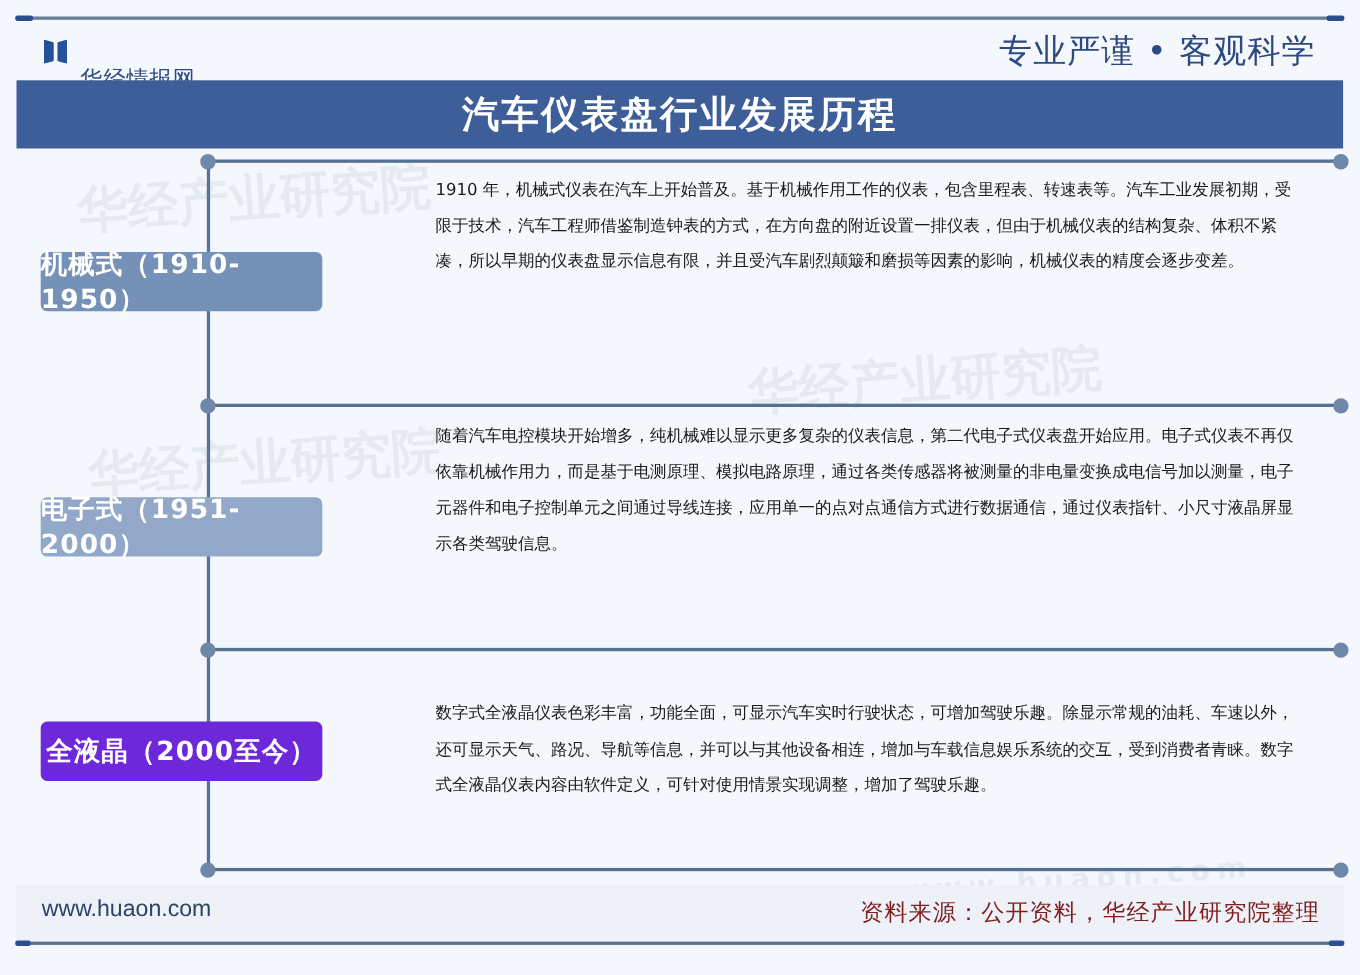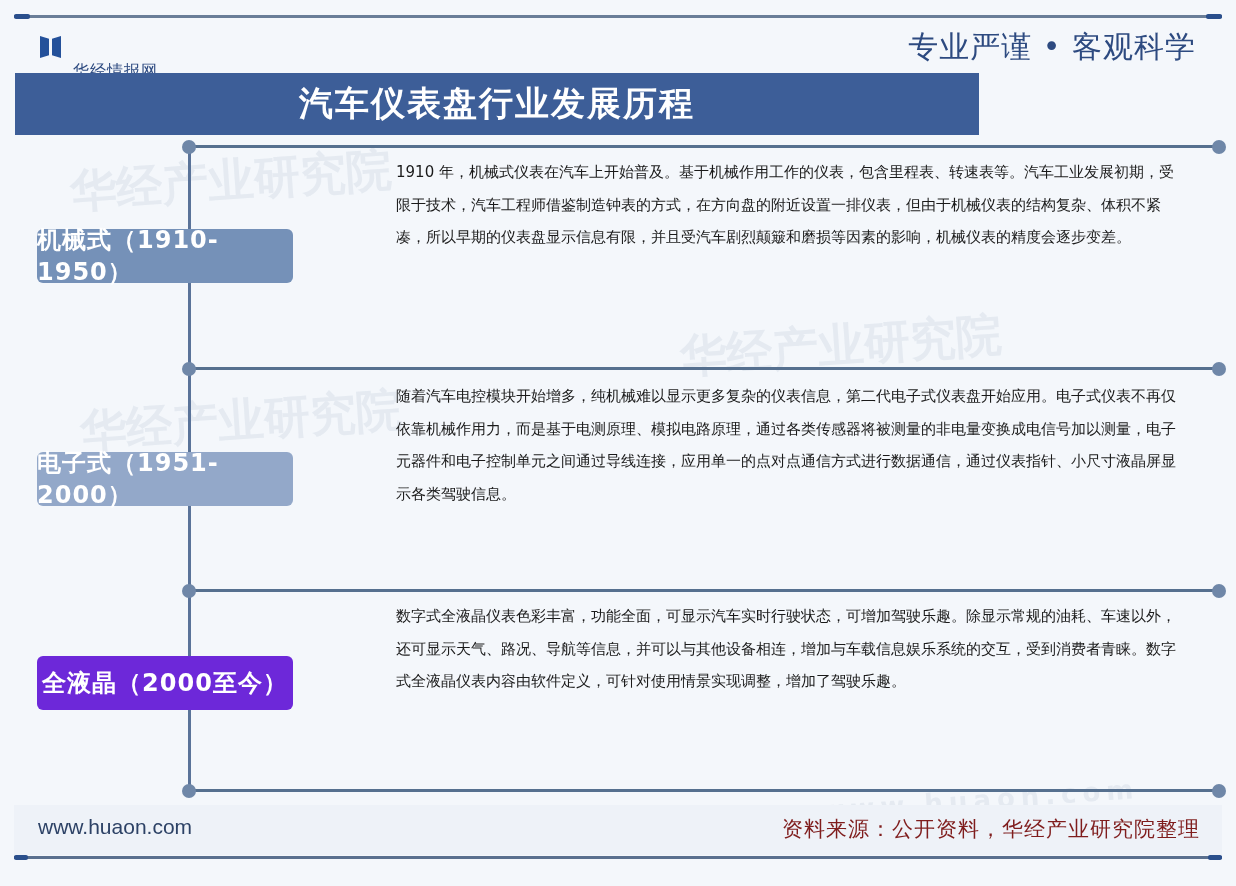--- a/index.html
+++ b/index.html
@@ -10,24 +10,24 @@
     }
     .topline { position: absolute; left: 14px; top: 15px; width: 1208px; height: 3px; background: #6a7e98; }
     .topline .capL { position: absolute; left: 0; top: -1px; width: 16px; height: 5px; background: #2a4f8c; border-radius: 2px; }
     .topline .capR { position: absolute; right: 0; top: -1px; width: 16px; height: 5px; background: #2a4f8c; border-radius: 2px; }
 
     .brand { position: absolute; left: 40px; top: 30px; height: 34px; display: flex; align-items: center; gap: 12px; }
     .brand-logo { display: flex; gap: 3px; align-items: center; }
     .brand-logo span { display: block; width: 9px; height: 22px; background: #24519a; }
     .brand-logo span.l { clip-path: polygon(0 0, 100% 12%, 100% 88%, 0 100%); }
     .brand-logo span.r { clip-path: polygon(0 12%, 100% 0, 100% 100%, 0 88%); }
-    .brand-name { font-size: 16px; color: #2d4a80; letter-spacing: 1px; margin-top: 48px; }
+    .brand-name { font-size: 20px; color: #2d4a80; letter-spacing: 1px; margin-top: 48px; }
     .slogan { position: absolute; right: 40px; top: 30px; font-size: 30px; color: #2d4a80; letter-spacing: 1px; line-height: 34px; }
 
-    .title-bar { position: absolute; left: 15px; top: 73px; width: 964px; height: 62px; background: #3d5e98; display: flex; align-items: center; justify-content: center; }
+    .title-bar { position: absolute; left: 15px; top: 73px; width: 1206px; height: 62px; background: #3d5e98; display: flex; align-items: center; justify-content: center; }
     .title-bar h1 { margin: 0; color: #ffffff; font-size: 34px; font-weight: bold; letter-spacing: 2px; font-family: "DejaVu Serif", "Liberation Serif", serif; }
 
     .watermark { position: absolute; color: rgba(160,175,200,0.18); font-size: 46px; font-weight: bold; transform: rotate(-4deg); pointer-events: none; }
 
     .vline { position: absolute; left: 188px; top: 146px; width: 3px; height: 644px; background: #5a7399; }
     .hline { position: absolute; left: 190px; width: 1035px; height: 3px; background: #56708f; }
     .dot { position: absolute; width: 14px; height: 14px; border-radius: 50%; background: #6f87a8; }
 
     .stage-label {
       position: absolute; left: 37px; width: 256px; height: 54px; border-radius: 6px;
@@ -92,21 +92,21 @@
 <div class="dot" style="left:182px; top:784px;"></div>
 <div class="dot" style="left:1212px; top:784px;"></div>
 
 <div class="stage-label s1" style="top:229px;">机械式（1910-1950）</div>
 <div class="desc" style="top:156px;">1910 年，机械式仪表在汽车上开始普及。基于机械作用工作的仪表，包含里程表、转速表等。汽车工业发展初期，受限于技术，汽车工程师借鉴制造钟表的方式，在方向盘的附近设置一排仪表，但由于机械仪表的结构复杂、体积不紧凑，所以早期的仪表盘显示信息有限，并且受汽车剧烈颠簸和磨损等因素的影响，机械仪表的精度会逐步变差。</div>
 
 <div class="stage-label s2" style="top:452px;">电子式（1951-2000）</div>
 <div class="desc" style="top:380px;">随着汽车电控模块开始增多，纯机械难以显示更多复杂的仪表信息，第二代电子式仪表盘开始应用。电子式仪表不再仅依靠机械作用力，而是基于电测原理、模拟电路原理，通过各类传感器将被测量的非电量变换成电信号加以测量，电子元器件和电子控制单元之间通过导线连接，应用单一的点对点通信方式进行数据通信，通过仪表指针、小尺寸液晶屏显示各类驾驶信息。</div>
 
 <div class="stage-label s3" style="top:656px;">全液晶（2000至今）</div>
-<div class="desc" style="top:600px;">数字式全液晶仪表色彩丰富，功能全面，可显示汽车实时行驶状态，可增加驾驶乐趣。除显示常规的油耗、车速以外，还可显示天气、路况、导航等信息，并可以与其他设备相连，增加与车载信息娱乐系统的交互，受到消费者青睐。数字式全液晶仪表内容由软件定义，可针对使用情景实现调整，增加了驾驶乐趣。</div>
+<div class="desc" style="top:632px;">数字式全液晶仪表色彩丰富，功能全面，可显示汽车实时行驶状态，可增加驾驶乐趣。除显示常规的油耗、车速以外，还可显示天气、路况、导航等信息，并可以与其他设备相连，增加与车载信息娱乐系统的交互，受到消费者青睐。数字式全液晶仪表内容由软件定义，可针对使用情景实现调整，增加了驾驶乐趣。</div>
 
 <div class="footer-band"></div>
 <div class="footer-url">www.huaon.com</div>
 <div class="footer-src">资料来源：公开资料，华经产业研究院整理</div>
 <div class="bottomline">
     <span class="capL"></span>
     <span class="capR"></span>
   </div>
 
 </body></html>

